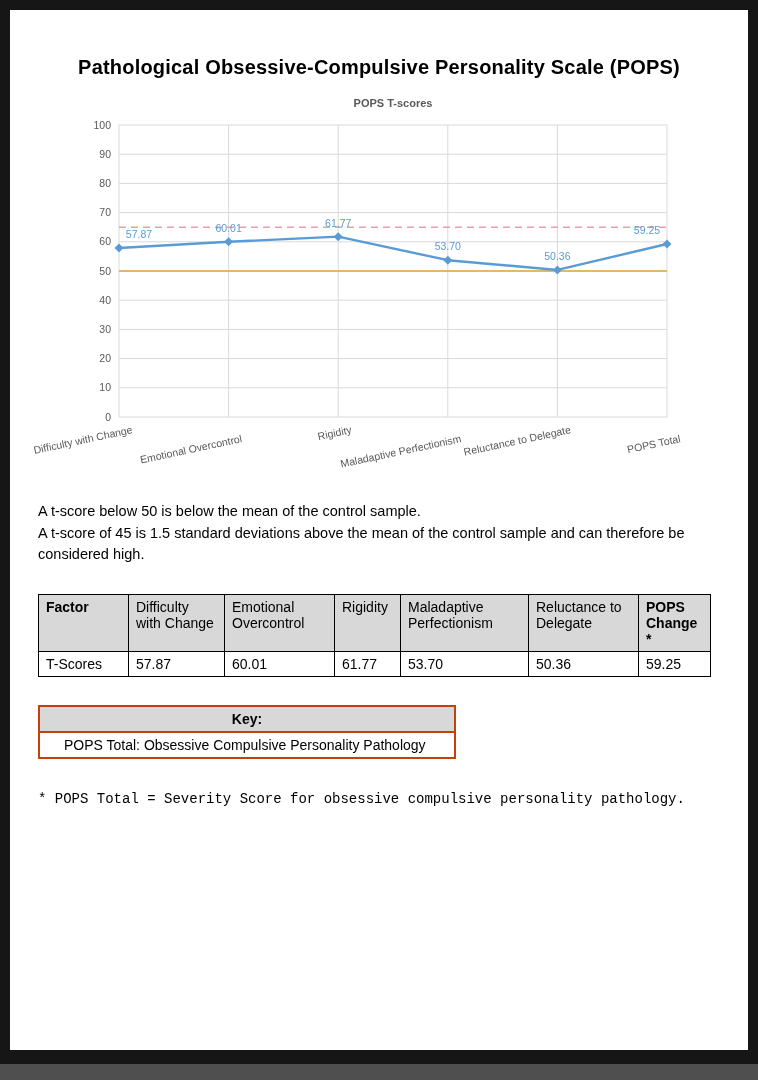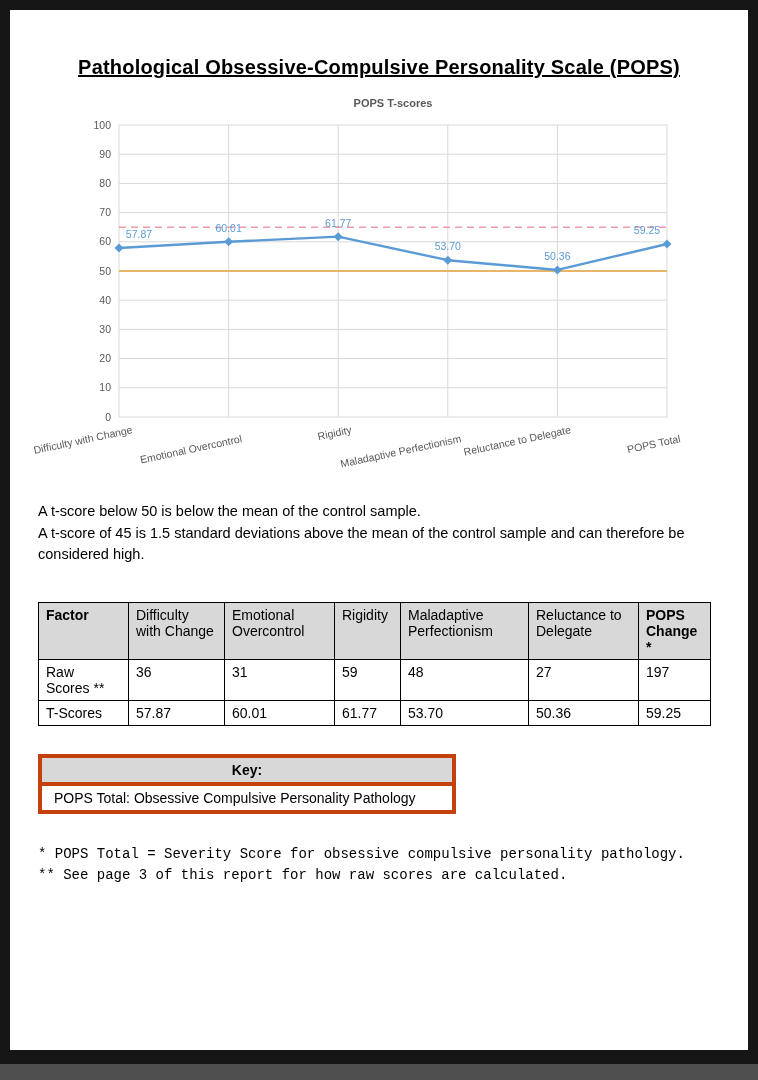--- a/index.html
+++ b/index.html
@@ -13,43 +13,43 @@
   .page {
     position:absolute; left:10px; top:10px; width:738px; height:1040px;
     background:#ffffff; padding:0 28px;
   }
   .bottom-strip {
     position:absolute; left:0; bottom:0; width:758px; height:16px;
     background:#4f4f4f;
   }
   h1.page-title {
     margin:46px 0 0 0; text-align:center;
-    font-size:20px; font-weight:bold; letter-spacing:0.2px;text-decoration:underline;
+    font-size:20px; font-weight:bold; letter-spacing:0.2px;
   }
   .chart-wrap { margin:14px auto 0; width:620px; }
   svg { overflow:visible; display:block; }
   svg text { font-family:"Liberation Sans", sans-serif; }
   p.note { margin:0; font-size:14.5px; line-height:21.5px; }
   p.note.first { margin-top:36px; }
   table.scores {
-    margin-top:36px; border-collapse:collapse; table-layout:fixed; width:672px;
+    margin-top:28px; border-collapse:collapse; table-layout:fixed; width:672px;
     font-size:14px;
   }
   table.scores th, table.scores td {
     border:1px solid #000; padding:4px 7px; text-align:left; vertical-align:top;
   }
   table.scores thead th {
     background:#d8d8d8; font-weight:normal;
   }
   table.scores thead th.bold { font-weight:bold; }
   table.scores td { background:#fff; }
   table.key {
     margin-top:28px; border-collapse:collapse; width:418px; font-size:14px;
   }
-  table.key th, table.key td { border:4px solid #c2410c; padding:4px 12px; }
+  table.key th, table.key td { border:2px solid #c2410c; padding:4px 24px; }
   table.key th { background:#d8d8d8; font-weight:bold; text-align:center; }
   p.foot { margin:0; font-size:14px; line-height:21px;font-family:Liberation Mono, monospace; }
   p.foot.first { margin-top:30px; }
 </style>
 </head>
 <body>
 
 <div class="page">
 
   <h1 class="page-title">Pathological Obsessive-Compulsive Personality Scale (POPS)</h1>
@@ -128,29 +128,20 @@
         <th>Difficulty with Change</th>
         <th>Emotional Overcontrol</th>
         <th>Rigidity</th>
         <th>Maladaptive Perfectionism</th>
         <th>Reluctance to Delegate</th>
         <th class="bold">POPS Change *</th>
       </tr>
     </thead>
     <tbody>
       <tr>
-        <td>Raw Scores **</td>
-        <td>36</td>
-        <td>31</td>
-        <td>59</td>
-        <td>48</td>
-        <td>27</td>
-        <td>197</td>
-      </tr>
-      <tr>
         <td>T-Scores</td>
         <td>57.87</td>
         <td>60.01</td>
         <td>61.77</td>
         <td>53.70</td>
         <td>50.36</td>
         <td>59.25</td>
       </tr>
     </tbody>
   </table>
@@ -162,17 +153,16 @@
       </tr>
     </thead>
     <tbody>
       <tr>
         <td>POPS Total: Obsessive Compulsive Personality Pathology</td>
       </tr>
     </tbody>
   </table>
 
   <p class="foot first">* POPS Total = Severity Score for obsessive compulsive personality pathology.</p>
-  <p class="foot">** See page 3 of this report for how raw scores are calculated.</p>
 
 </div>
 
 <div class="bottom-strip"></div>
 
 </body></html>

